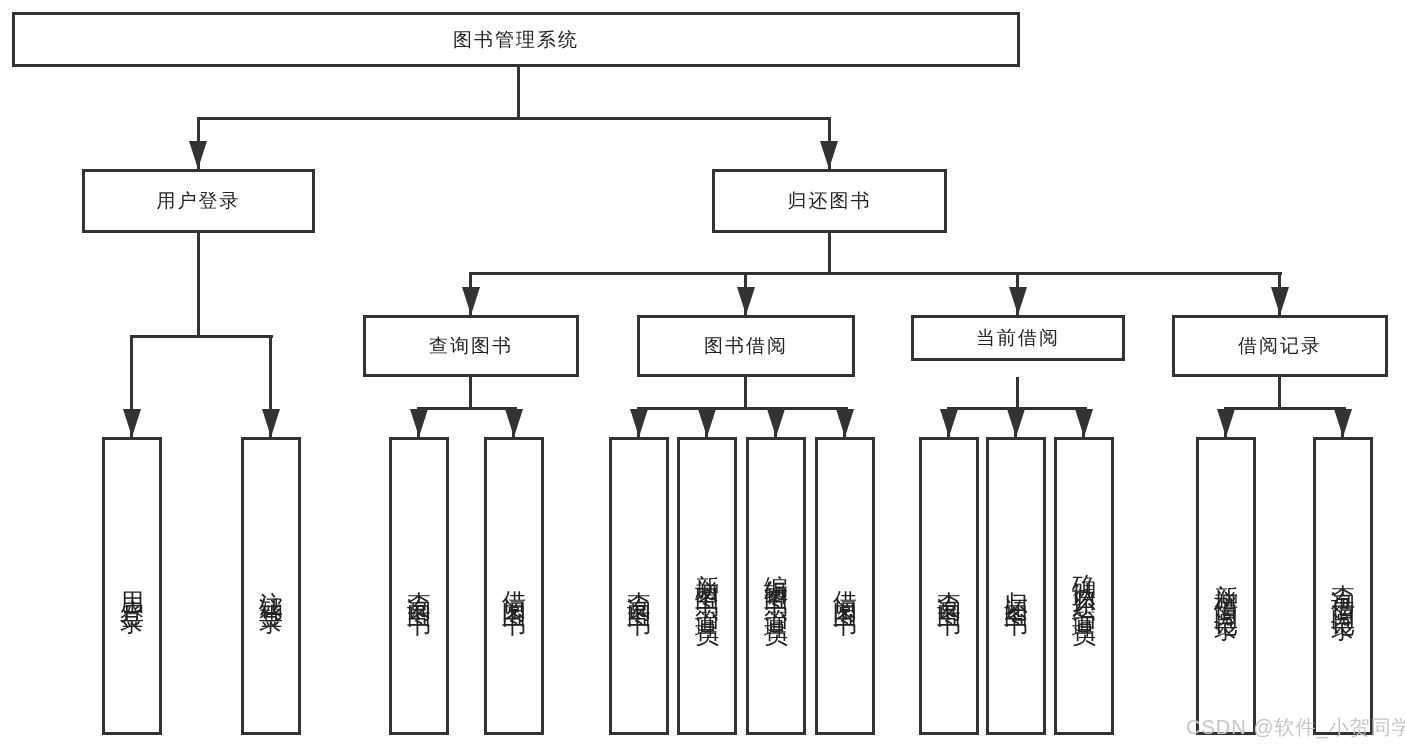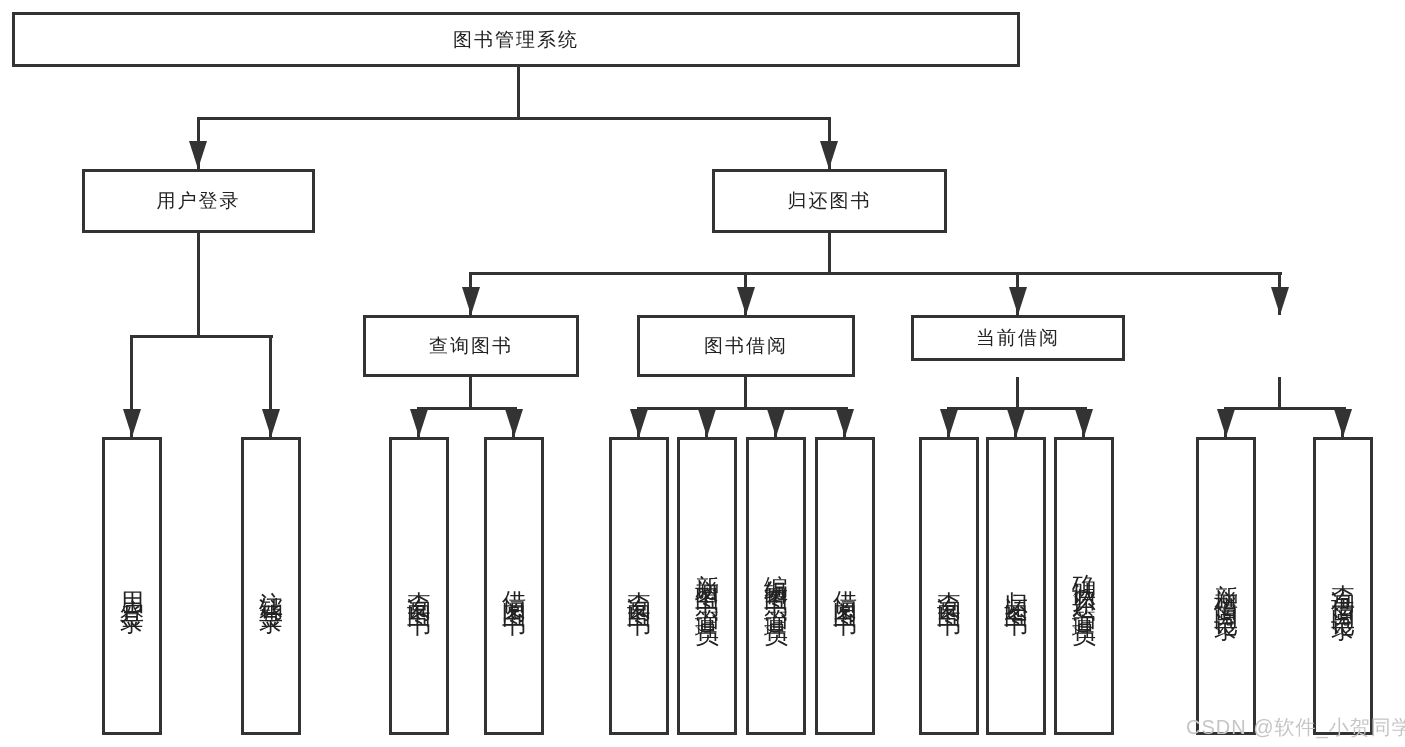--- a/index.html
+++ b/index.html
@@ -99,20 +99,23 @@
 
   <div class="box" style="left:363px; top:315px; width:216px; height:62px;">
     <span class="hlabel">查询图书</span>
   </div>
   <div class="box" style="left:637px; top:315px; width:218px; height:62px;text-align:right;">
     <span class="hlabel">图书借阅</span>
   </div>
   <div class="box" style="left:911px; top:315px; width:214px; height:46px;">
     <span class="hlabel">当前借阅</span>
   </div>
+  <div class="box" style="left:1172px; top:315px; width:216px; height:62px;">
+    <span class="hlabel">借阅记录</span>
+  </div>
 
   <div class="line" style="left:469px; top:377px; width:3px; height:33px;"></div>
   <div class="line" style="left:417px; top:407px; width:100px; height:3px;"></div>
   <div class="line" style="left:417px; top:407px; width:3px; height:30px;"></div>
   <div class="arrow" style="left:410px; top:409px;"></div>
   <div class="line" style="left:512px; top:407px; width:3px; height:30px;"></div>
   <div class="arrow" style="left:505px; top:409px;"></div>
 
   <div class="line" style="left:744px; top:377px; width:3px; height:33px;"></div>
   <div class="line" style="left:637px; top:407px; width:211px; height:3px;"></div>

